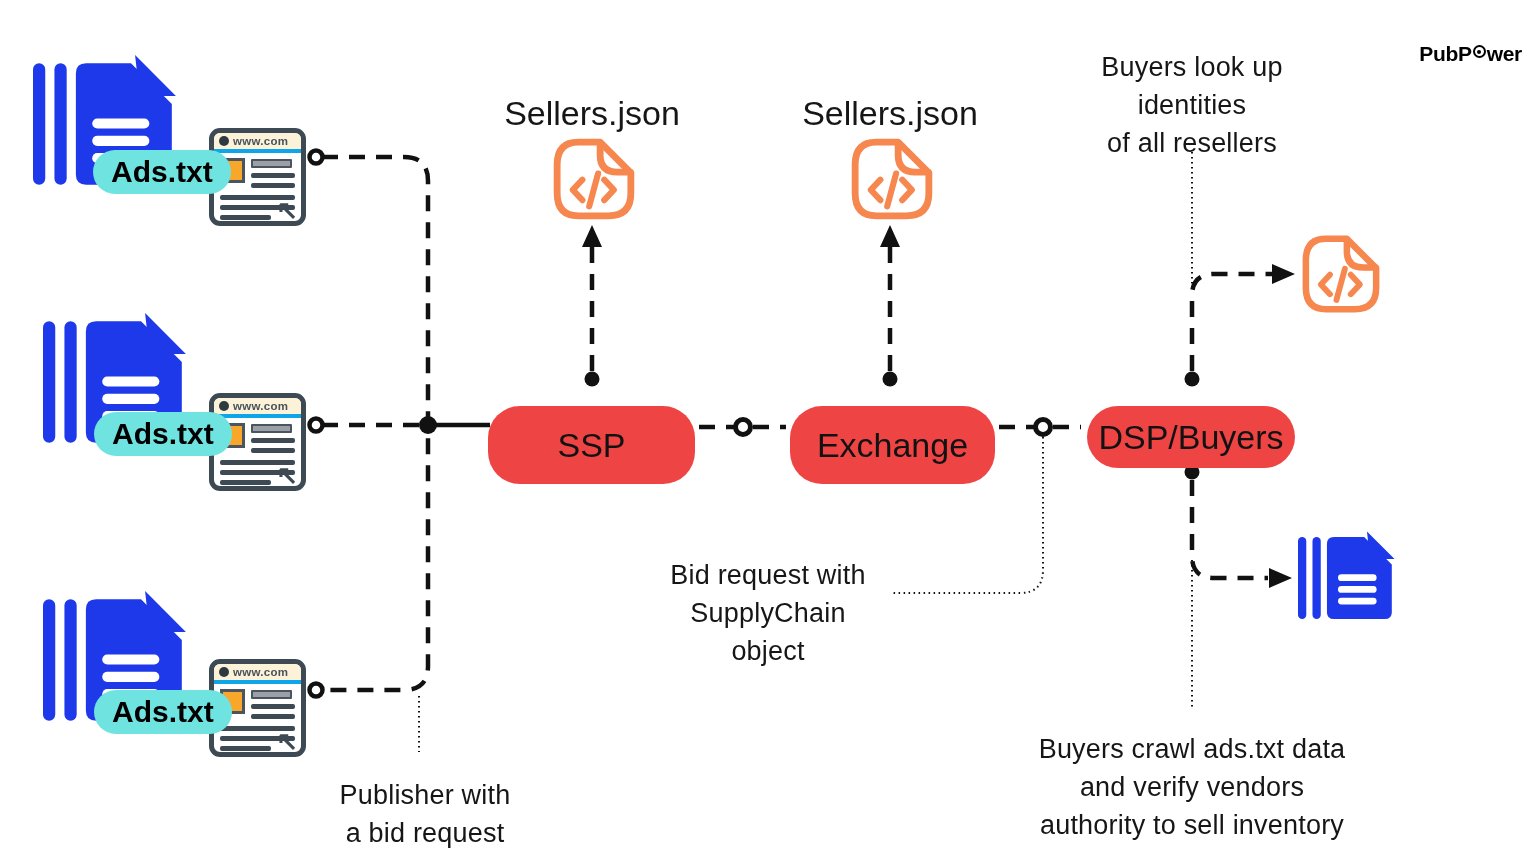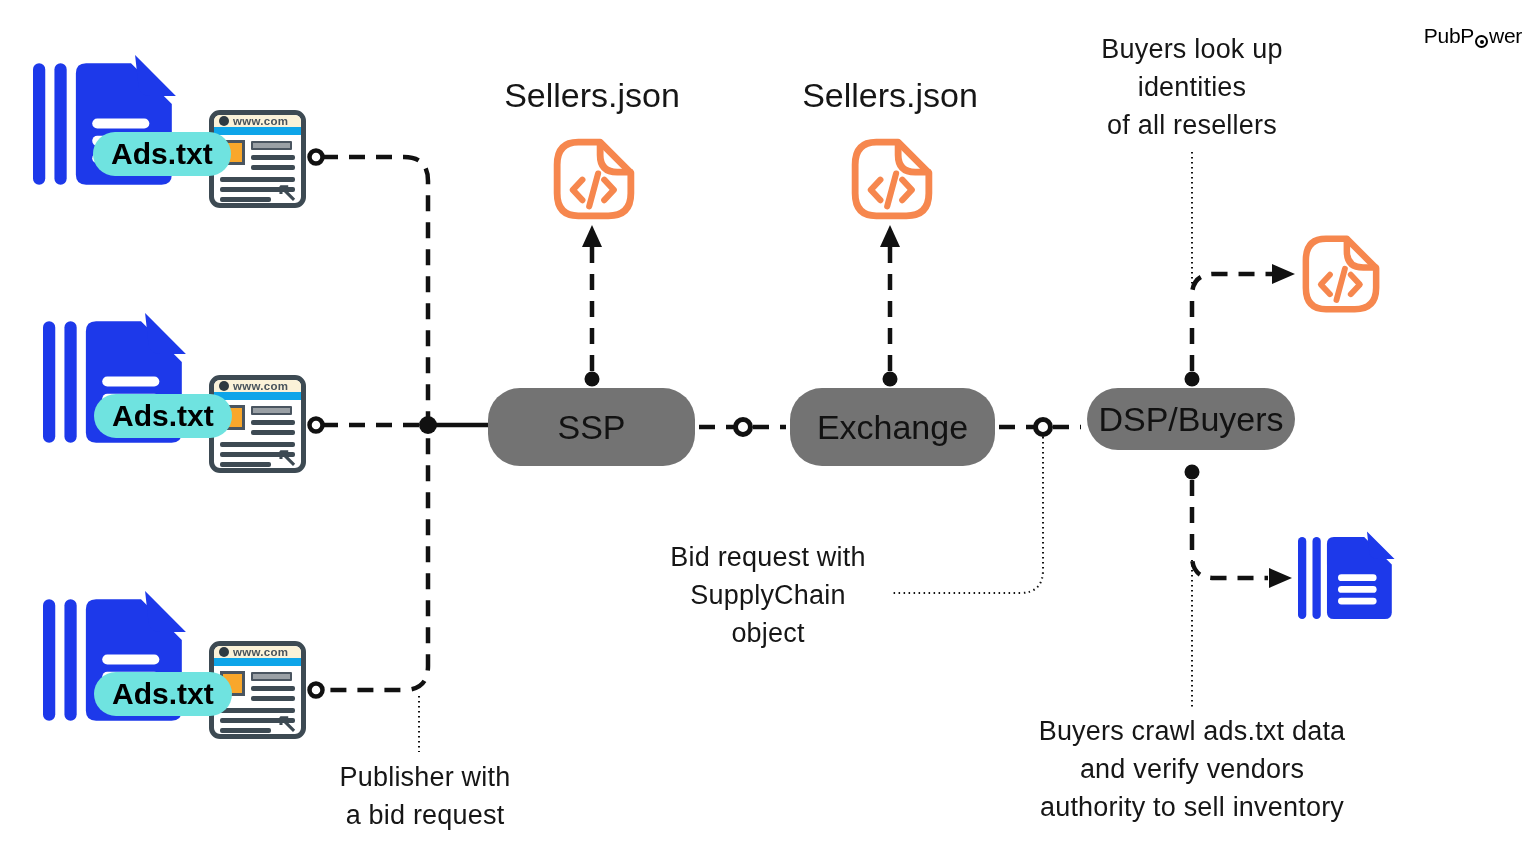--- a/index.html
+++ b/index.html
@@ -1,54 +1,54 @@
 <!DOCTYPE html>
 <html><head>
 <meta charset="utf-8">
 <style>
   * { margin:0; padding:0; box-sizing:border-box; }
   html,body { width:1536px; height:864px; background:#ffffff; overflow:hidden;
               font-family:"Liberation Sans", sans-serif; }
   #stage { position:relative; width:1536px; height:864px; background:#fff; }
-  .abs { position:absolute; }
+  .abs { position:absolute;margin-top:18px; }
   #wires { position:absolute; left:0; top:0; z-index:1; pointer-events:none; }
   .layer { z-index:2; }
 
   
   .ann { font-size:27px; line-height:38px; text-align:center; white-space:pre-line;
          color:#161616; letter-spacing:0.2px; }
   .flabel { font-size:34px; text-align:center; color:#161616; }
 
   
-  .node { background:#737373; border-radius:32px; display:flex; align-items:center;
+  .node { background:#ef4444; border-radius:32px; display:flex; align-items:center;
           justify-content:center; font-size:34px; color:#121212; z-index:2; }
 
   
   .pill { background:#6FE3E0; border-radius:24px; padding:5px 18px; font-size:30px;
           font-weight:700; color:#000; z-index:3; }
 
   
   .browser { width:97px; height:98px; border:5px solid #3D4A53; border-radius:11px;
              background:#fff; overflow:hidden; z-index:2; }
-  .addr { height:20px; background:#FBF2D8; border-bottom:8px solid #0ea5e9;
+  .addr { height:20px; background:#FBF2D8; border-bottom:4px solid #0ea5e9;
           display:flex; align-items:center; gap:4px; padding:0 5px; }
   .addr-dot { width:10px; height:10px; border-radius:50%; background:#2E3A42; flex:0 0 auto; }
   .addr-text { font-size:11.5px; font-weight:700; color:#48535C; letter-spacing:0.3px; }
   .bcontent { position:relative; padding:5px 6px 0 6px; height:64px; }
   .brow1 { display:flex; gap:6px; }
   .sq { width:25px; height:25px; background:#F9A72B; border:3px solid #4A5560; flex:0 0 auto; }
   .bcol { flex:1; padding-top:1px; }
   .gray-bar { height:9px; background:#9AA0A5; border:2px solid #4A5560; border-radius:1px; width:94%; }
   .bline { height:5px; background:#3D4A53; border-radius:2px; margin-top:5px; }
   .short { width:68%; }
   .browser-arrow { position:absolute; right:3px; bottom:-6px; font-size:26px;
                    font-weight:700; color:#3D4A53; line-height:26px; }
 
   
-  .logo { display:flex; align-items:flex-end; font-size:21px; font-weight:400;
+  .logo { display:flex; align-items:flex-start; font-size:21px; font-weight:700;
           color:#000; letter-spacing:-0.3px; z-index:2; }
   .o-icon { display:inline-block; width:13px; height:13px; border:2.5px solid #000;
             border-radius:50%; position:relative; margin:3px 1px 0 1px; }
   .o-icon::after { content:""; position:absolute; left:50%; top:50%; width:4px; height:4px;
                    margin:-2px 0 0 -2px; border-radius:50%; background:#000; }
 
   svg.icon { z-index:2; position:absolute; }
 </style>
 </head>
 <body>

